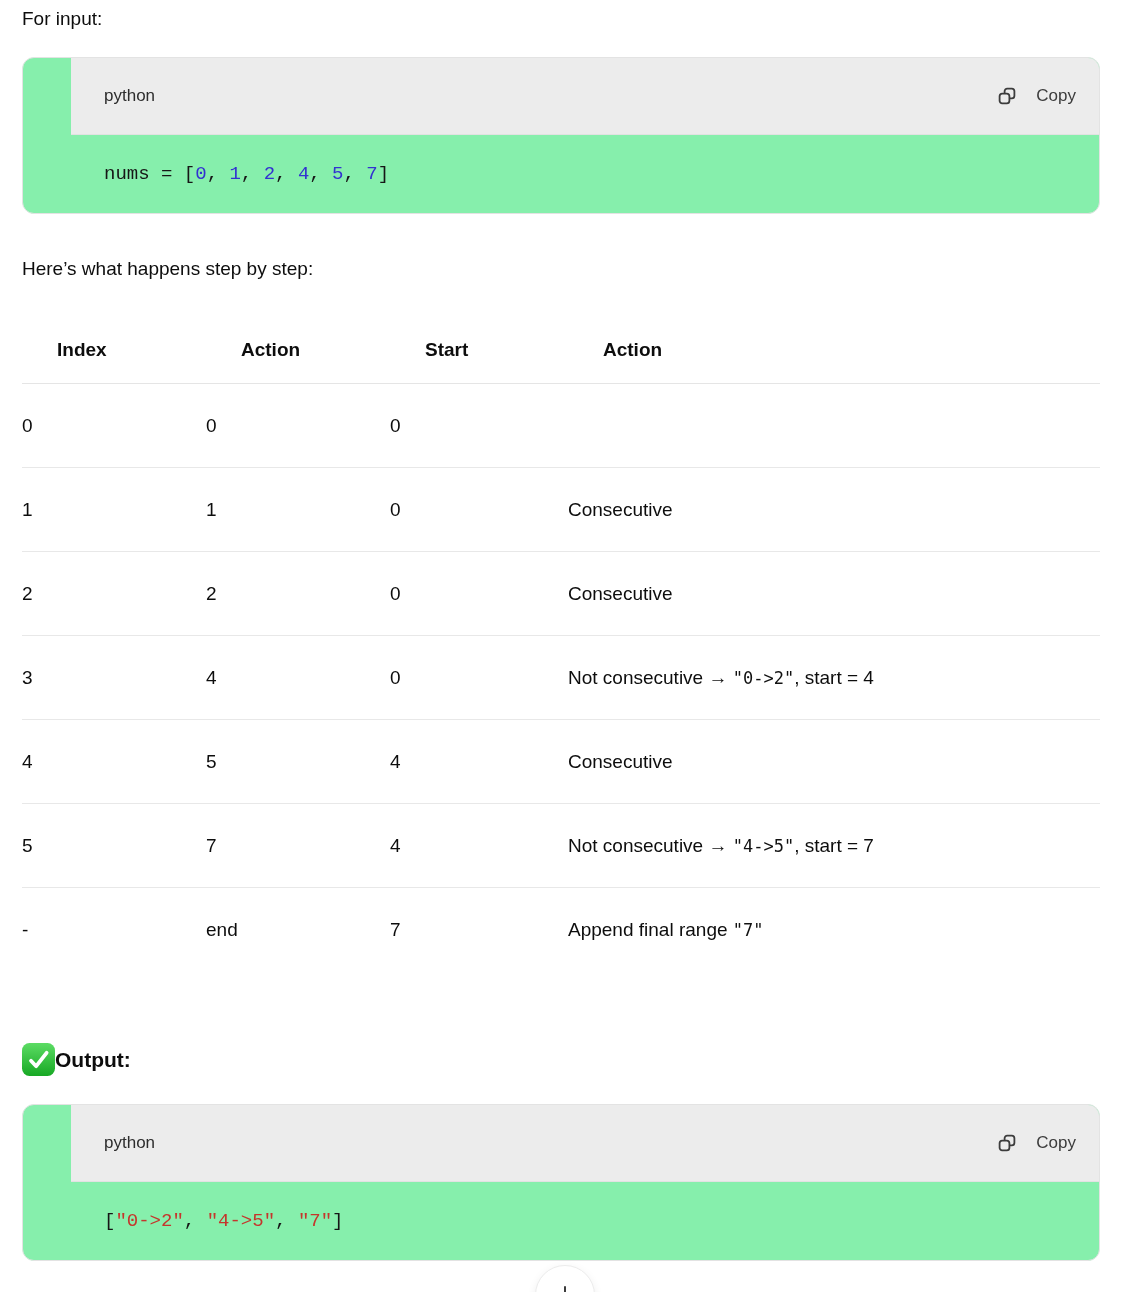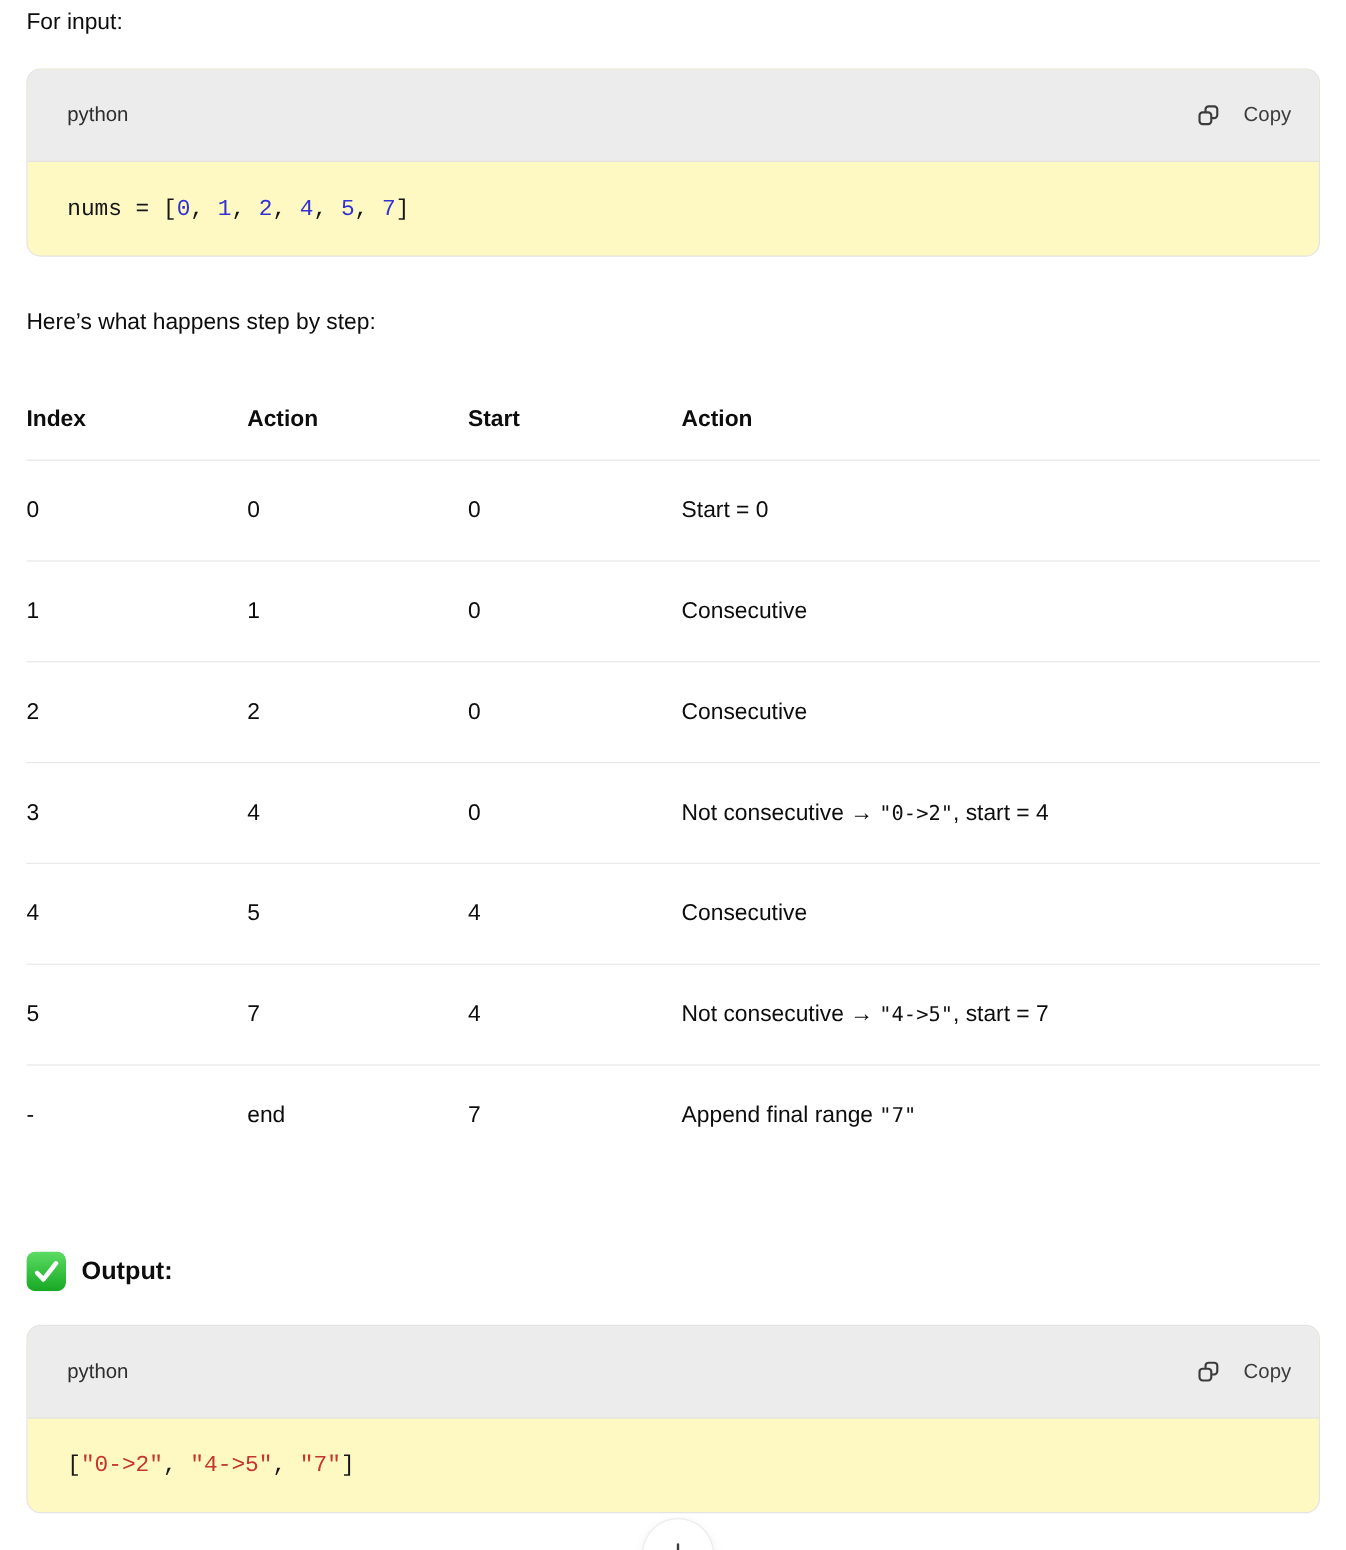--- a/index.html
+++ b/index.html
@@ -12,21 +12,22 @@
   .content { padding: 5px 22px 0 22px; }
 
   .para { font-size: 19px; line-height: 28px; color: #0d0d0d; }
 
   
   .codeblock {
     margin-top: 24px;
     border: 1px solid #e3e3e3;
     border-radius: 12px;
     overflow: hidden;
-    background: #fef9c3;
+    background: #86efac;
+    padding-left: 48px;
   }
   .codeblock-header {
     height: 77px;
     background: #ececec;
     border-bottom: 1px solid #e2e2e2;
     display: flex; align-items: center; justify-content: space-between;
     padding: 0 23px 0 33px;
   }
   .lang-label { font-size: 17px; color: #2d2d2d; }
   .copy-btn {
@@ -52,38 +53,38 @@
   
   .steps-table { margin-top: 56px; }
   .t-head, .t-row {
     display: grid;
     grid-template-columns: 184px 184px 178px 1fr;
   }
   .t-head {
     padding-bottom: 22px;
     border-bottom: 1px solid #e5e5e5;
   }
-  .t-head .cell { font-weight: 700; font-size: 19px; }
+  .t-head .cell { font-weight: 700; font-size: 19px; margin-left: 35px; }
   .t-row {
     height: 84px;
     align-items: center;
     border-bottom: 1px solid #e8e8e8;
   }
   .t-row:last-child { border-bottom: none; }
   .t-row .cell { font-size: 19px; line-height: 28px; }
   .inline-code {
     font-family: "DejaVu Sans Mono", "Liberation Mono", monospace;
     font-size: 17px;
     color: #111111;
   }
 
   
   .output-label {
     margin-top: 71px;
-    display: flex; align-items: center; gap: 13px;
+    display: flex; align-items: center; 
   }
   .check-emoji { width: 33px; height: 33px; display: inline-block; }
   .output-word { font-size: 21px; font-weight: 700; }
 
   .codeblock.output { margin-top: 28px; }
 
   
   .scroll-btn {
     position: absolute;
     left: 535px; top: 1265px;
@@ -126,21 +127,20 @@
         <div class="cell">Index</div>
         <div class="cell">Action</div>
         <div class="cell">Start</div>
         <div class="cell">Action</div>
       </div>
     <div>
         <div class="t-row">
           <div class="cell">0</div>
           <div class="cell">0</div>
           <div class="cell">0</div>
-          <div class="cell">Start = 0</div>
         </div>
         <div class="t-row">
           <div class="cell">1</div>
           <div class="cell">1</div>
           <div class="cell">0</div>
           <div class="cell">Consecutive</div>
         </div>
         <div class="t-row">
           <div class="cell">2</div>
           <div class="cell">2</div>

